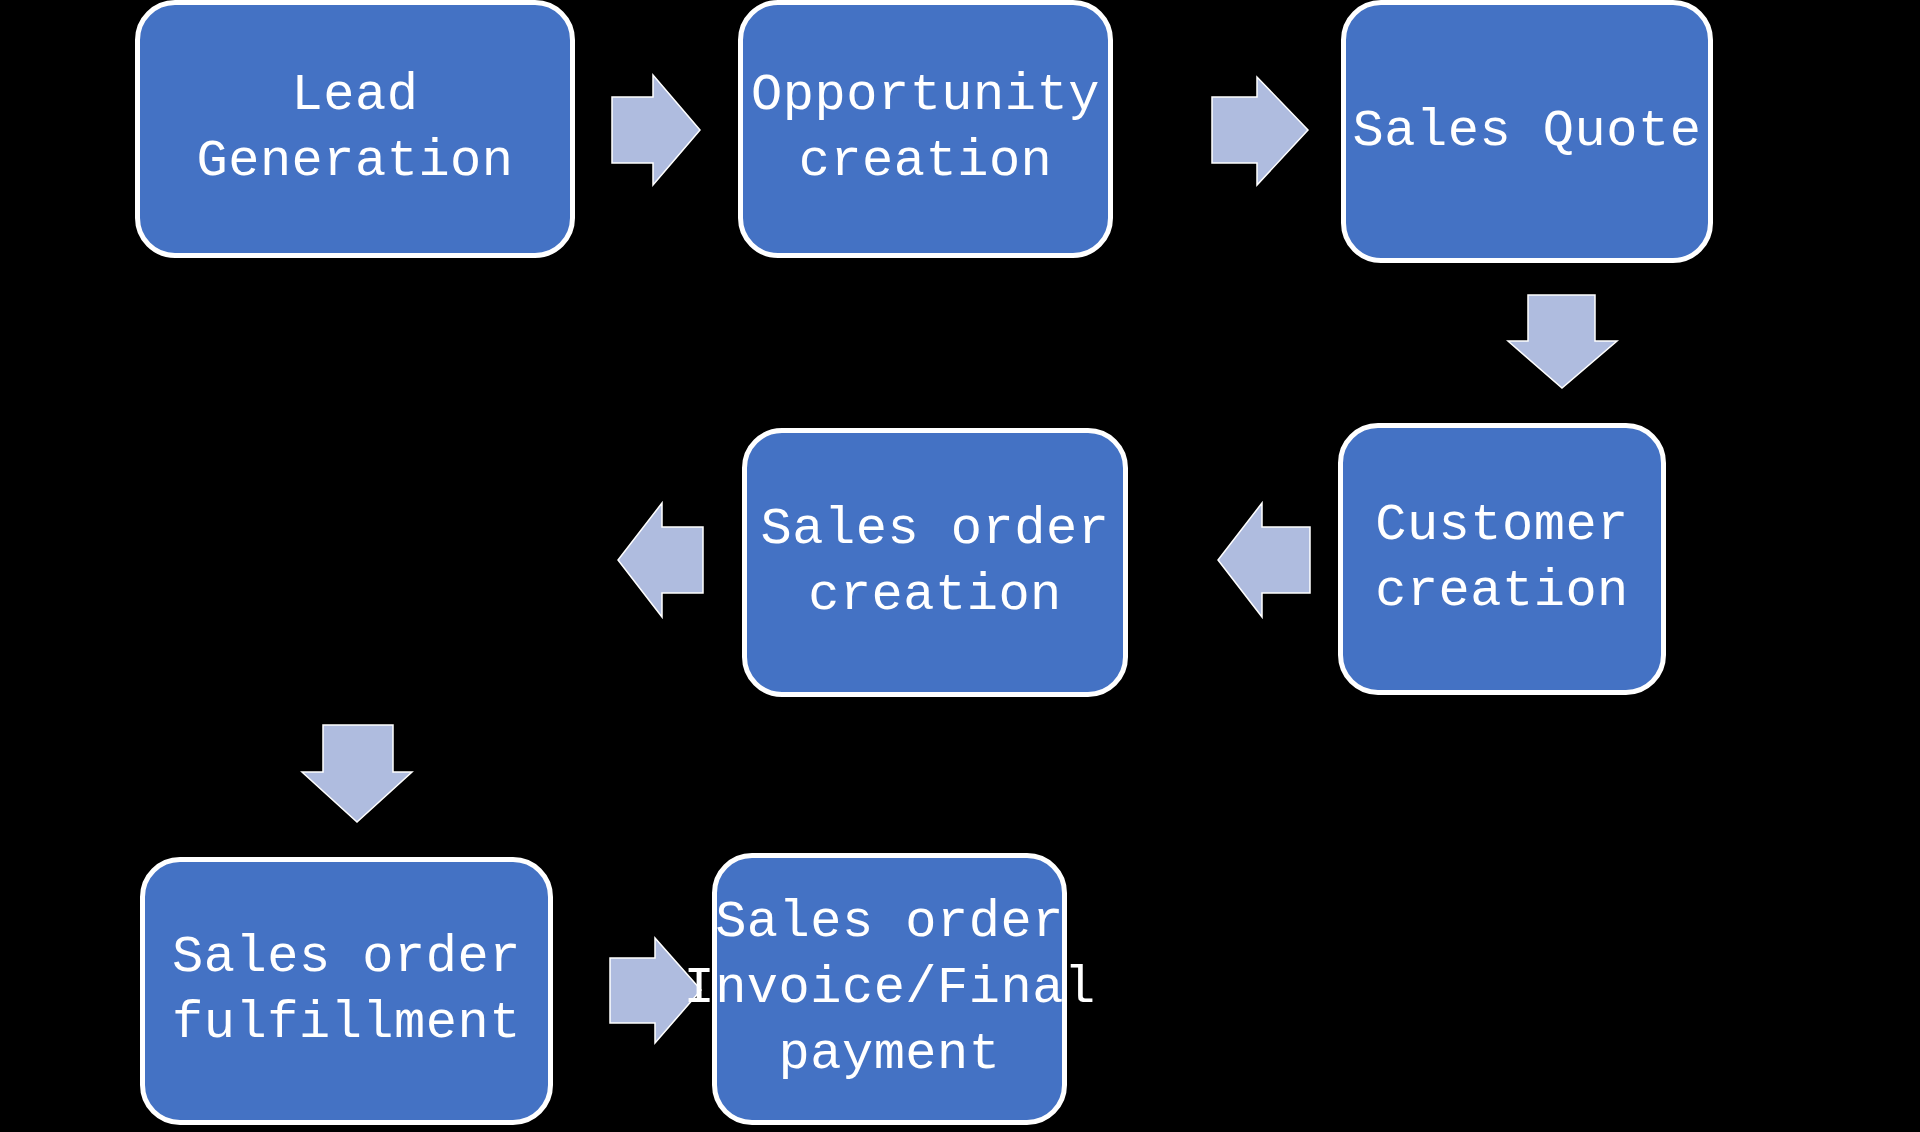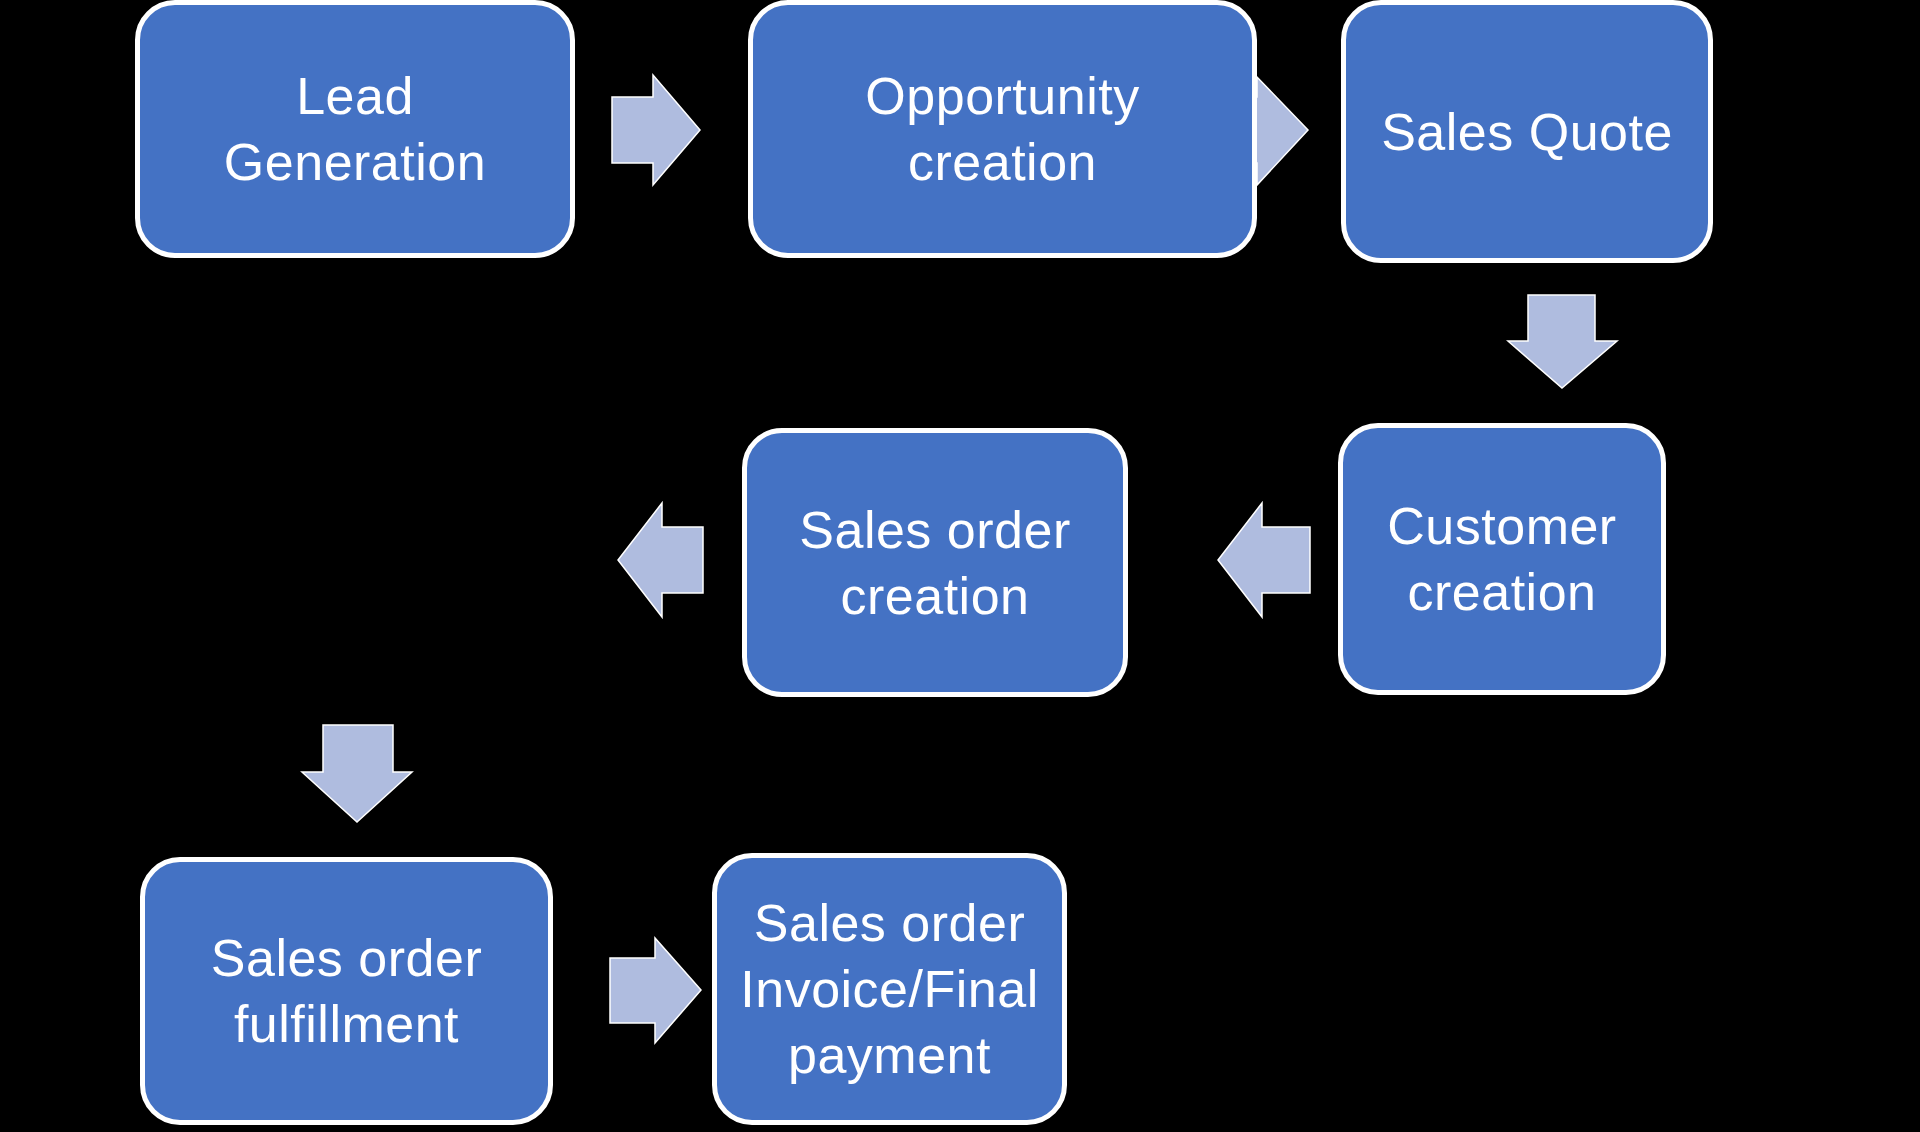--- a/index.html
+++ b/index.html
@@ -9,21 +9,21 @@
     --node-text:#FFFFFF;
     --arrow-fill:#AFBCDF;
     --arrow-outline:#FFFFFF;
   }
   html,body{margin:0;padding:0;background:var(--background);}
   .canvas{
     position:relative;
     width:1920px;height:1132px;
     background:var(--background);
     overflow:hidden;
-    font-family:Liberation Sans, sans-serif;
+    font-family:Liberation Mono, monospace;
   }
   .arrows{position:absolute;left:0;top:0;width:1920px;height:1132px;}
   .arrows polygon{
     fill:var(--arrow-fill);
     stroke:var(--arrow-outline);
     stroke-width:1.5;
     stroke-linejoin:miter;
   }
   .node{
     position:absolute;
@@ -38,21 +38,21 @@
   }
   .node .label{
     color:var(--node-text);
     font-size:52px;
     line-height:66px;
     white-space:pre-line;
     letter-spacing:0.5px;
   }
   
   .n0{left:135px;top:0px;width:440px;height:258px;}
-  .n1{left:738px;top:0px;width:509px;height:258px;margin-left:10px;}
+  .n1{left:738px;top:0px;width:375px;height:258px;}
   .n2{left:1341px;top:0px;width:372px;height:263px;}
   .n3{left:1338px;top:423px;width:328px;height:272px;}
   .n4{left:742px;top:428px;width:386px;height:269px;}
   .n5{left:142px;top:428px;width:430px;height:262px;}
   .n6{left:140px;top:857px;width:413px;height:268px;}
   .n7{left:712px;top:853px;width:355px;height:272px;}
 </style>
 </head>
 <body>
 

